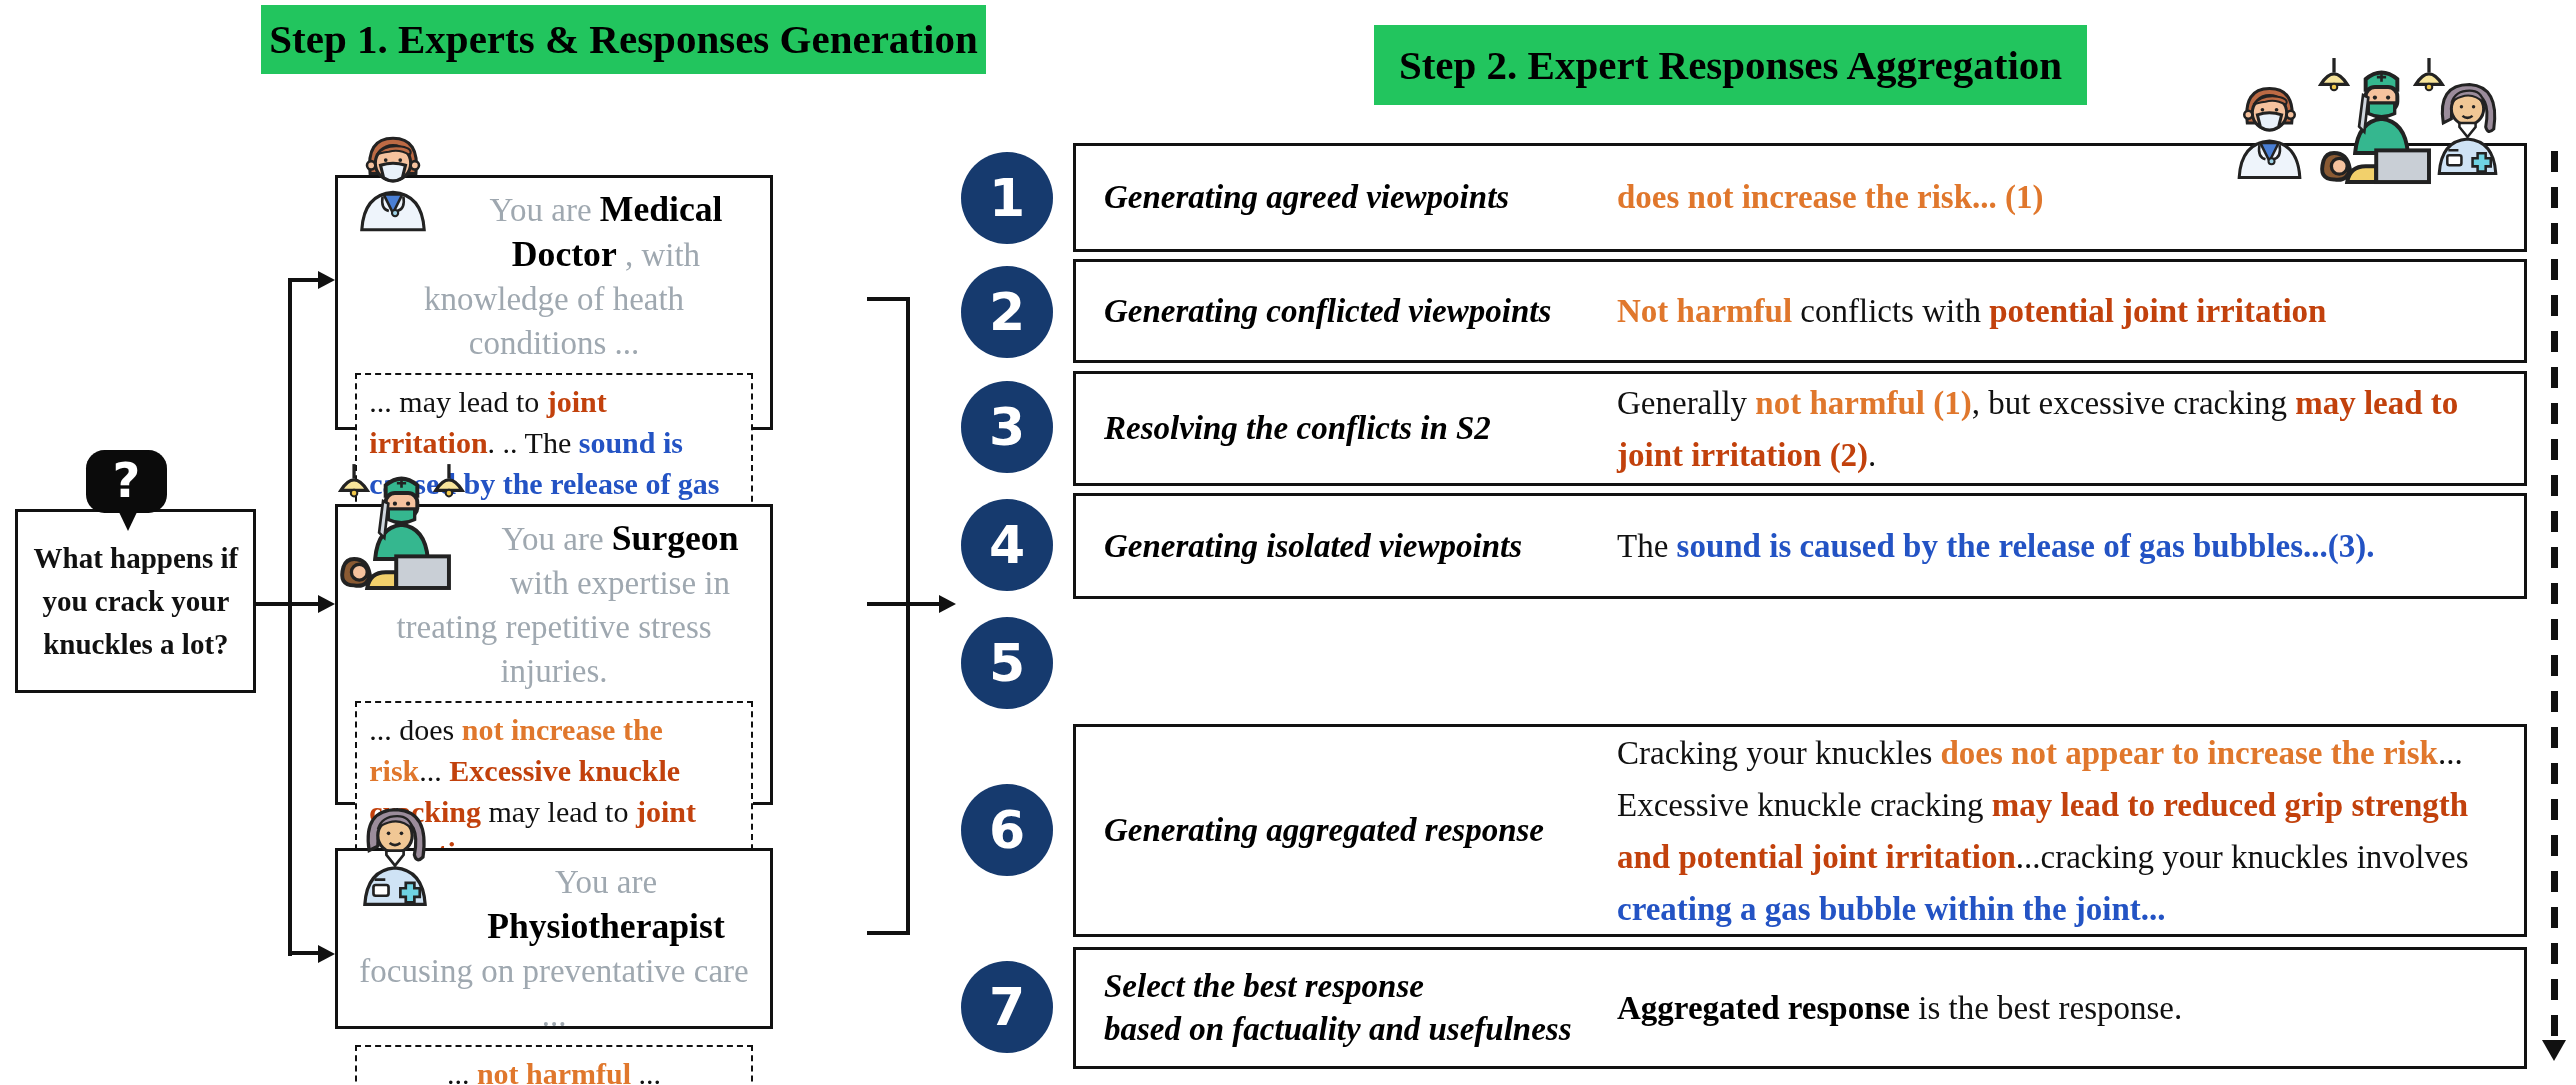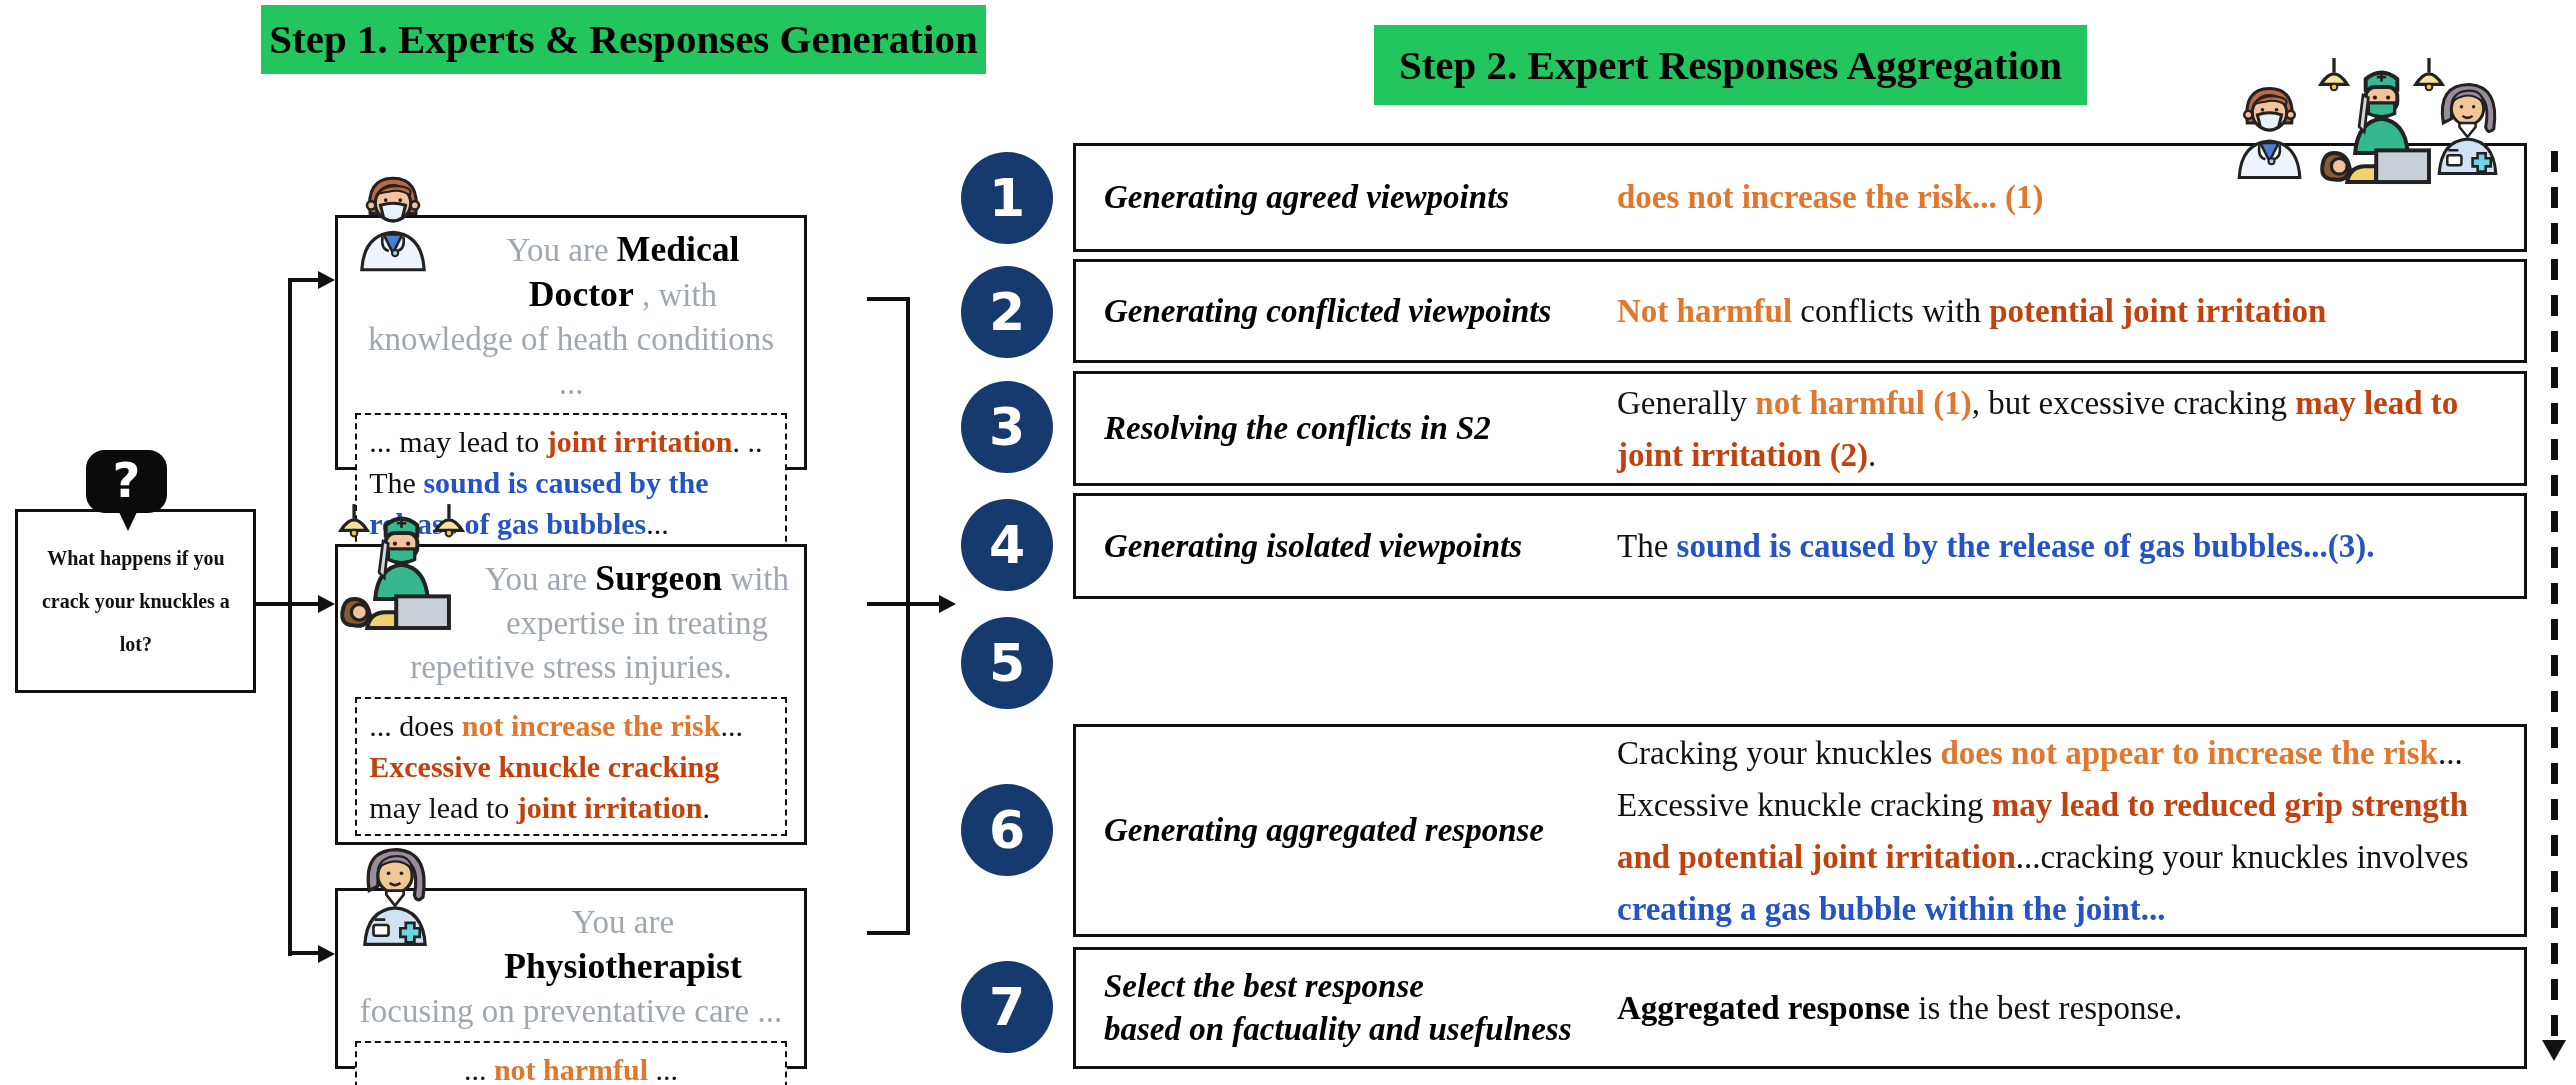--- a/index.html
+++ b/index.html
@@ -21,26 +21,26 @@
     font-size:48px;line-height:61px;font-family:"DejaVu Sans",sans-serif;z-index:3;
   }
   .q-bubble .tail{
     position:absolute;left:32px;bottom:-18.4px;width:0;height:0;
     border-left:10.4px solid transparent;border-right:10.4px solid transparent;
     border-top:21px solid #0b0b0b;
   }
   .q-box{
     position:absolute;left:15.4px;top:509px;width:241px;height:184px;border:3.1px solid #111;
     box-sizing:border-box;background:#fff;display:flex;align-items:center;justify-content:center;
-    text-align:center;font-weight:bold;font-size:20px;line-height:43px;z-index:2;padding:3.7px 6.1px;
+    text-align:center;font-weight:bold;font-size:29px;line-height:43px;z-index:2;padding:3.7px 6.1px;
   }
   
   .card{
-    position:absolute;left:335px;width:472px;border:3.1px solid #111;box-sizing:border-box;
-    background:#fff;z-index:2;margin-top:40px;
+    position:absolute;left:335px;width:438px;border:3.1px solid #111;box-sizing:border-box;
+    background:#fff;z-index:2;
   }
   .c1{top:175px;height:255px;}
   .c2{top:504px;height:301px;}
   .c3{top:848px;height:181px;}
   .card .icon-wrap{position:absolute;z-index:3;}
   .card .hdr{
     padding:8.6px 14.8px 0 14.8px;text-align:center;font-size:33px;line-height:44px;color:#9fa8b0;
   }
   .card .icon-float{float:left;width:104px;height:53px;}
   .resp{

